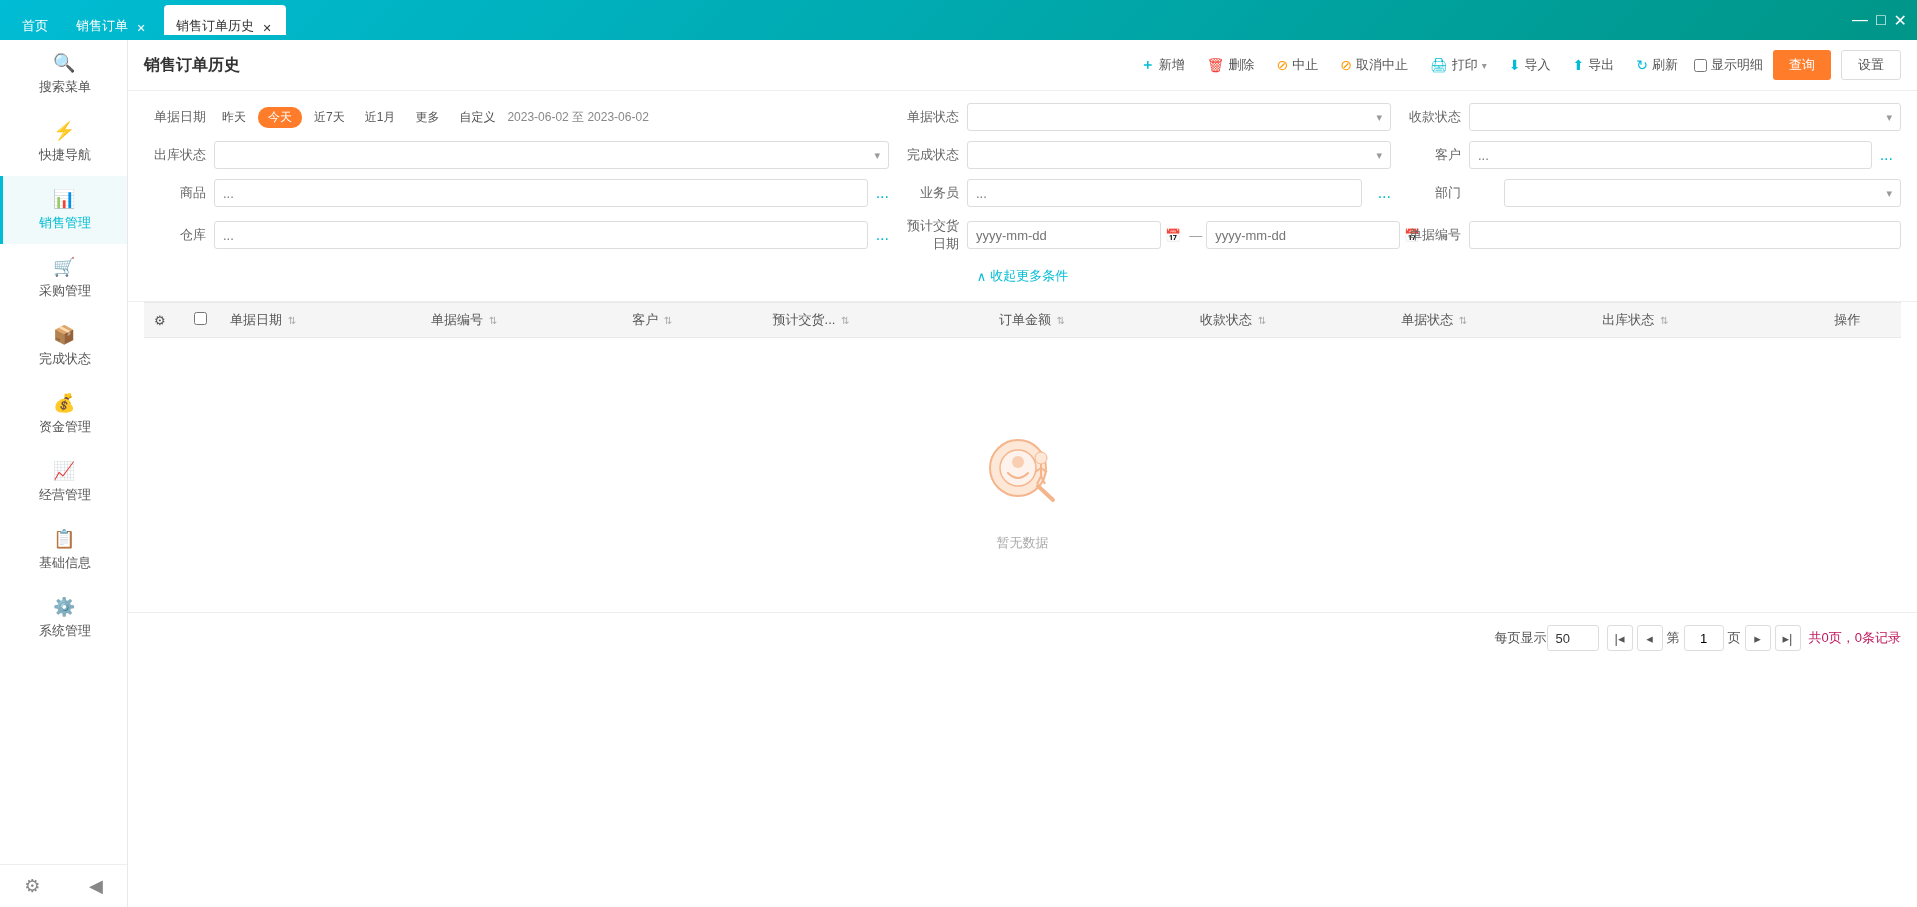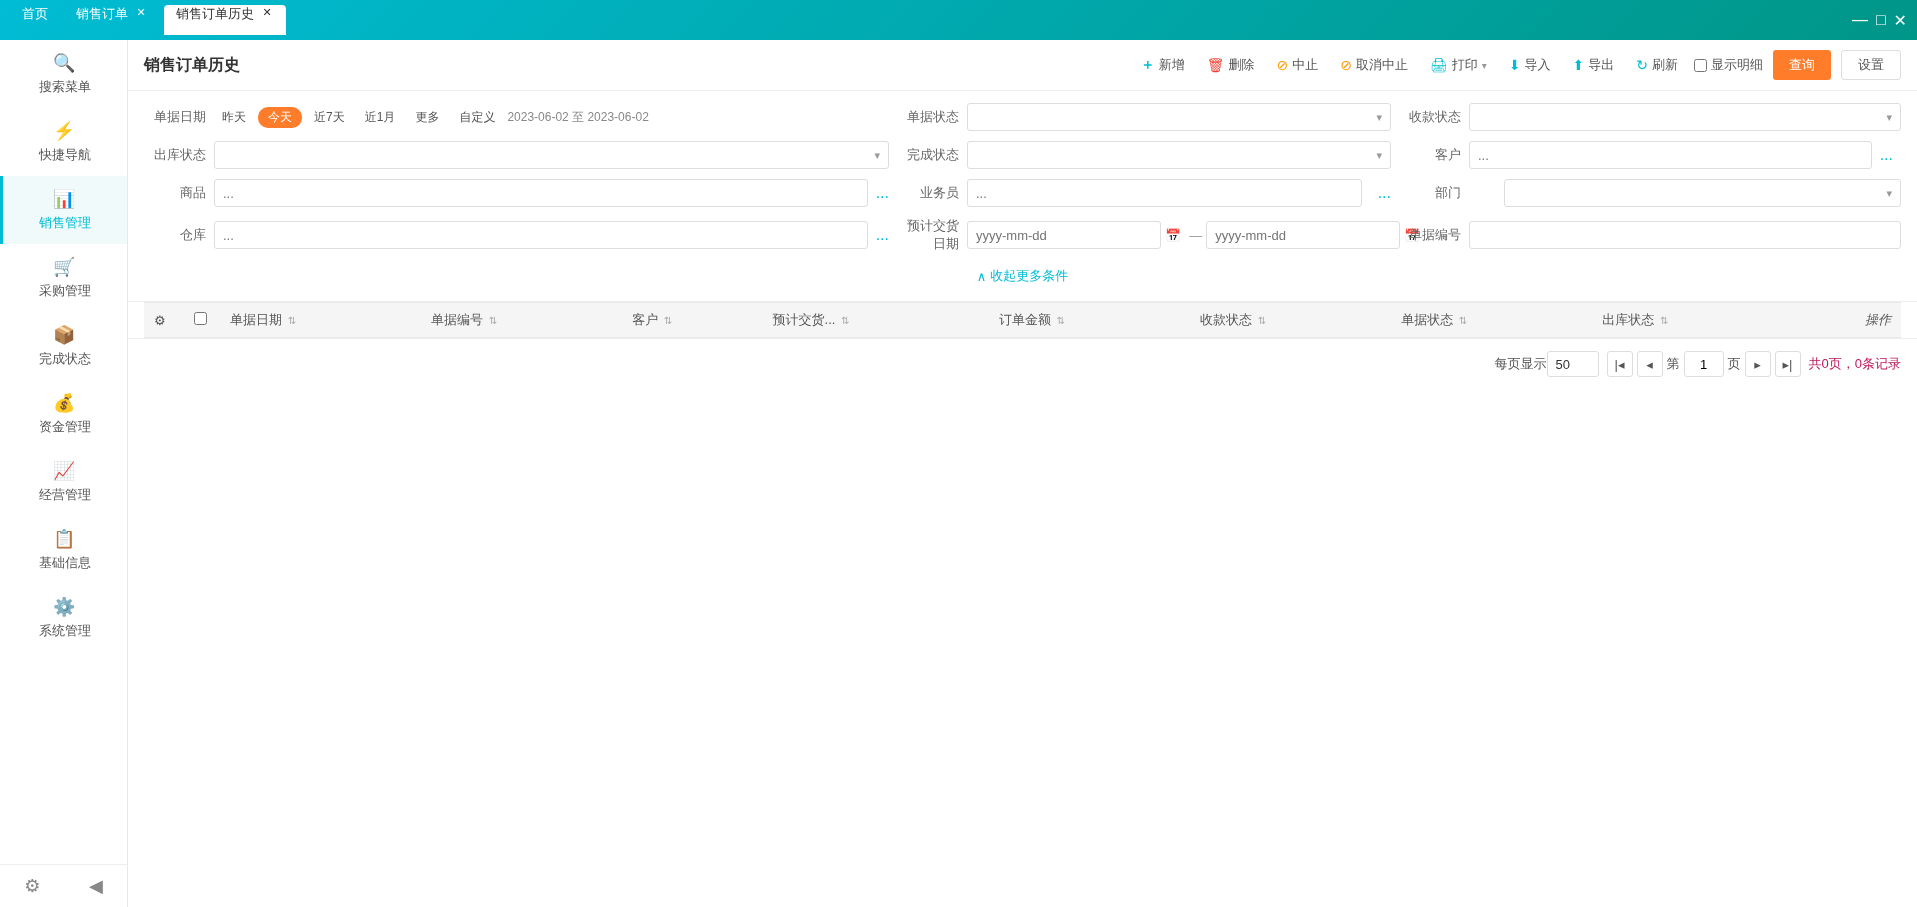--- a/index.html
+++ b/index.html
@@ -13,21 +13,21 @@
       align-items: center;
       padding: 0 10px;
       gap: 4px;
       flex-shrink: 0;
     }
     .top-bar-tab {
       height: 30px;
       padding: 0 12px;
       border-radius: 4px 4px 0 0;
       display: flex;
-      align-items: flex-start;
+      align-items: flex-end;
       gap: 6px;
       cursor: pointer;
       color: #fff;
       font-size: 13px;
       background: transparent;
     }
     .top-bar-tab.active {
       background: #fff;
       color: #333;
     }
@@ -607,29 +607,47 @@
                 <span class="sort-icon">⇅</span>
               </th>
               <th>
                 <span>单据状态</span>
                 <span class="sort-icon">⇅</span>
               </th>
               <th>
                 <span>出库状态</span>
                 <span class="sort-icon">⇅</span>
               </th>
-              <th style="text-align:right;font-style:italic;">
+              <th style="text-align:center;">
                 <span>操作</span>
               </th>
             </tr>
           </thead>
           <tbody>
           </tbody>
         </table>
 
+        <div class="empty-state">
+          <svg class="empty-icon" viewBox="0 0 100 100" xmlns="http://www.w3.org/2000/svg">
+
+            <circle cx="45" cy="50" r="28" fill="#fde8d8" stroke="#f5b58c" stroke-width="2"></circle>
+            <circle cx="45" cy="50" r="18" fill="#fef3ec" stroke="#f5b58c" stroke-width="1.5"></circle>
+            <line x1="65" y1="68" x2="80" y2="82" stroke="#f5b58c" stroke-width="4" stroke-linecap="round"></line>
+            <circle cx="45" cy="44" r="6" fill="#f5b58c" opacity="0.6"></circle>
+            <path d="M35 55 Q45 65 55 55" stroke="#f5b58c" stroke-width="2" fill="none" stroke-linecap="round"></path>
+
+            <circle cx="68" cy="40" r="6" fill="#fde8d8" stroke="#f5b58c" stroke-width="1"></circle>
+            <line x1="68" y1="46" x2="68" y2="58" stroke="#f5b58c" stroke-width="2"></line>
+            <line x1="68" y1="50" x2="62" y2="54" stroke="#f5b58c" stroke-width="2"></line>
+            <line x1="68" y1="50" x2="74" y2="54" stroke="#f5b58c" stroke-width="2"></line>
+            <line x1="68" y1="58" x2="64" y2="66" stroke="#f5b58c" stroke-width="2"></line>
+            <line x1="68" y1="58" x2="72" y2="66" stroke="#f5b58c" stroke-width="2"></line>
+          </svg>
+          <span>暂无数据</span>
+        </div>
       </div>
 
       <div class="pagination-bar">
         <div class="page-size-select">
           <span>每页显示</span>
           <select class="page-size-box">
             <option>50</option>
             <option>100</option>
             <option>200</option>
           </select>

